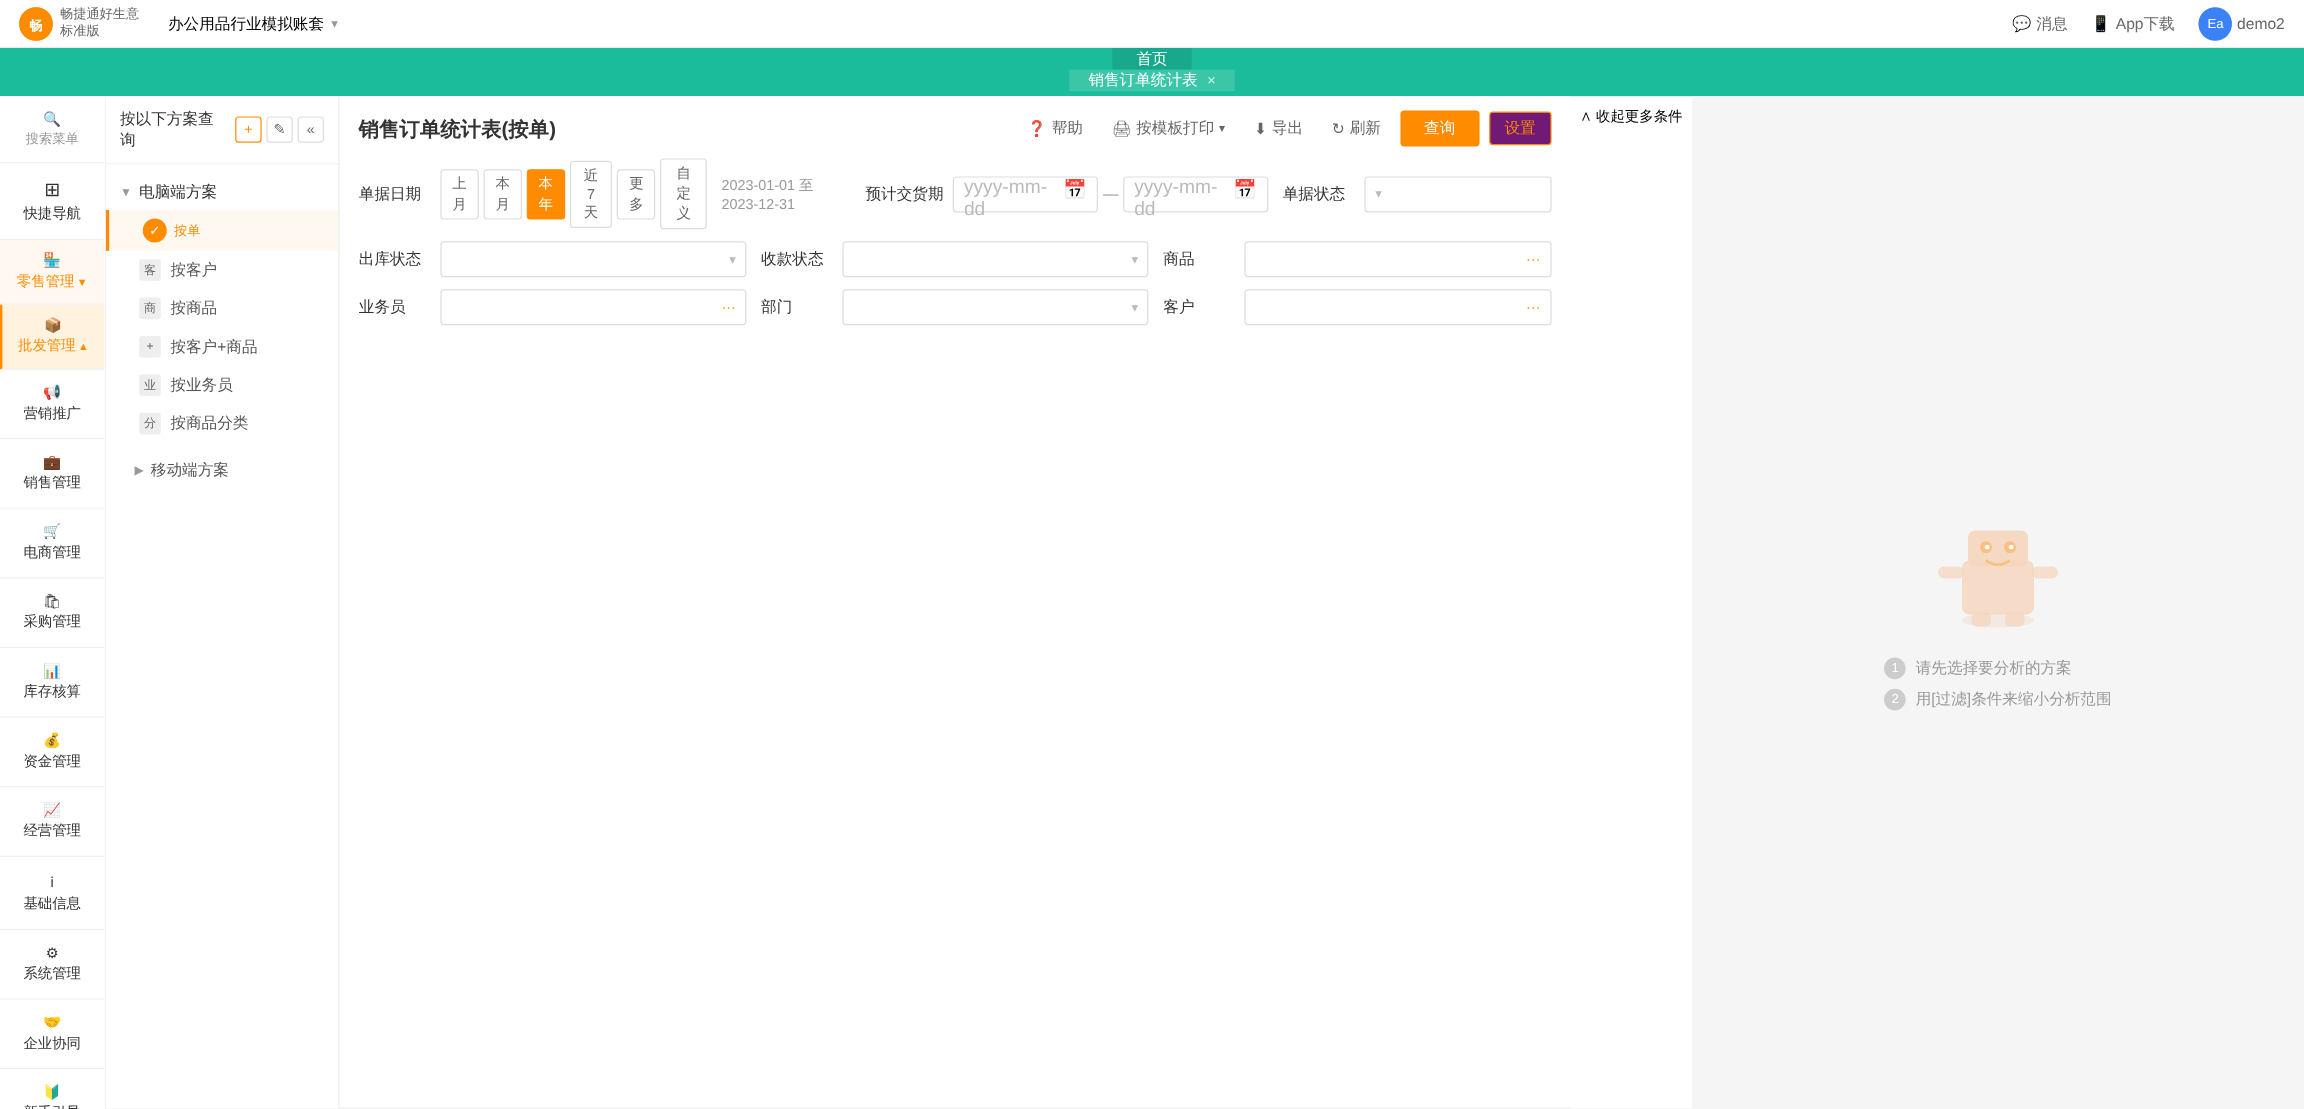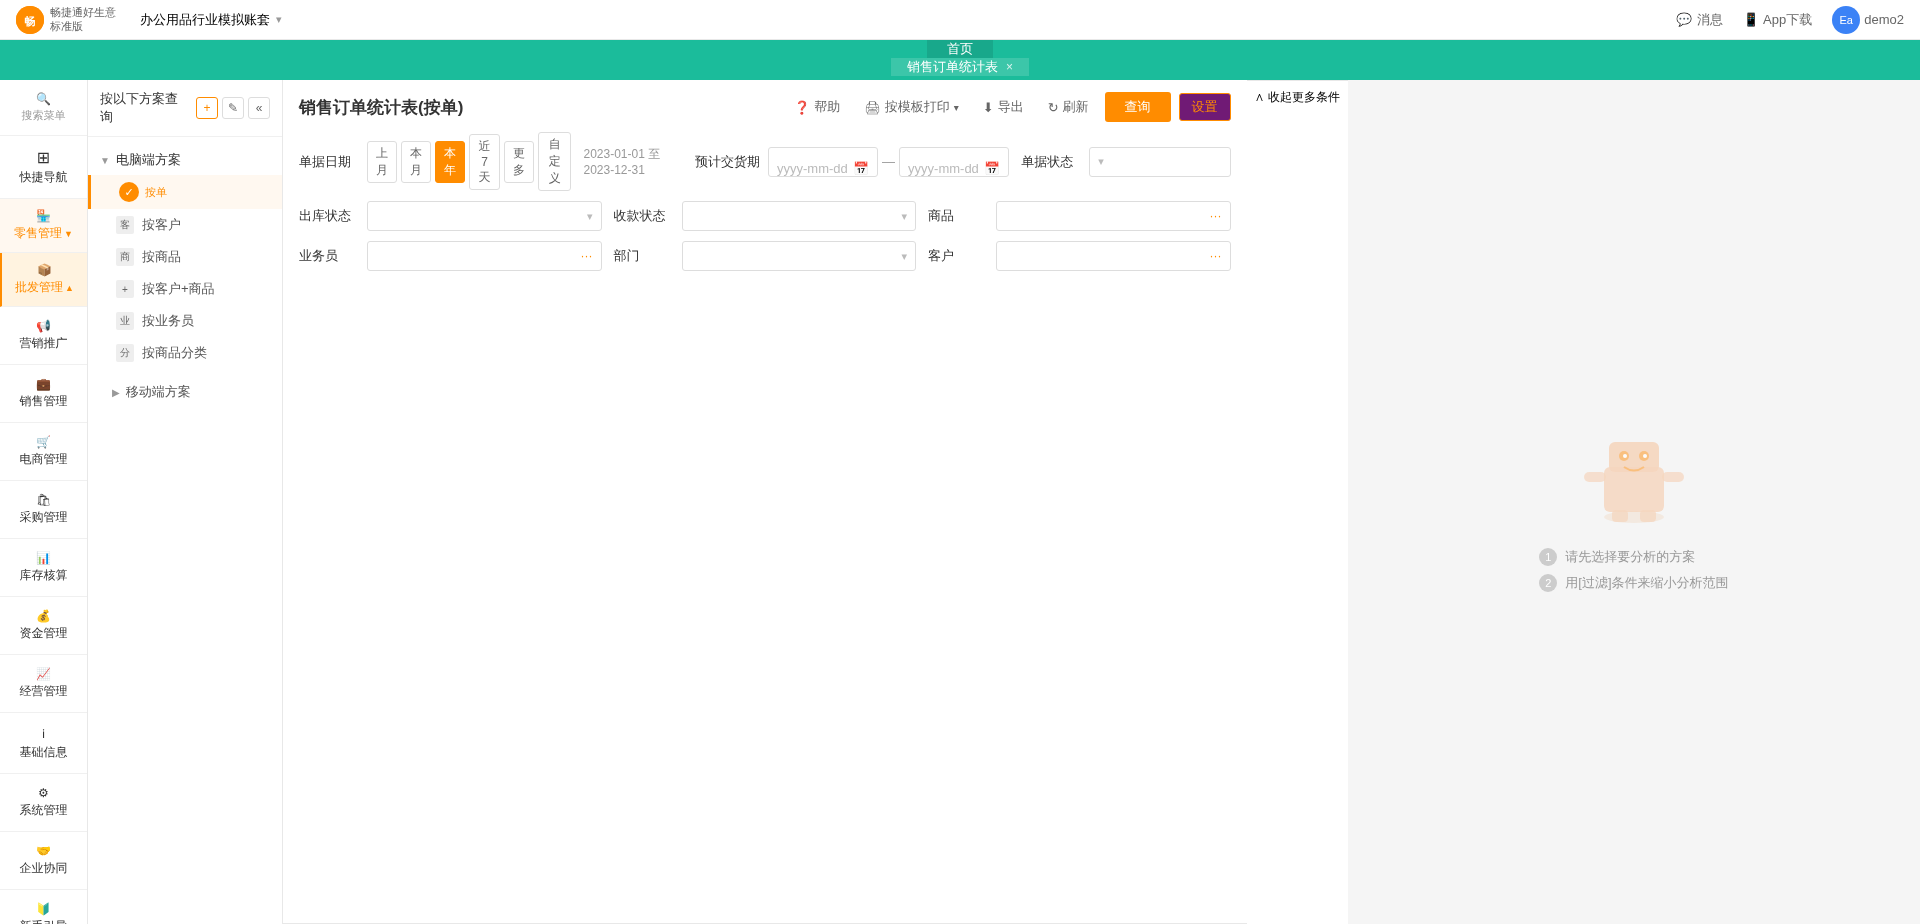--- a/index.html
+++ b/index.html
@@ -402,25 +402,26 @@
       align-items: center;
       gap: 4px;
       flex: 1;
     }
     .date-input {
       flex: 1;
       height: 30px;
       border: 1px solid #ddd;
       border-radius: 3px;
       padding: 0 8px;
-      font-size: 13px;
+      font-size: 16px;
       color: #bbb;
       display: flex;
-      align-items: flex-end;
+      align-items: flex-start;
       justify-content: space-between;
+      gap: 11px;
     }
     .date-separator {
       color: #999;
     }
     .date-quick {
       display: flex;
       align-items: center;
       gap: 4px;
     }
     .date-btn {

